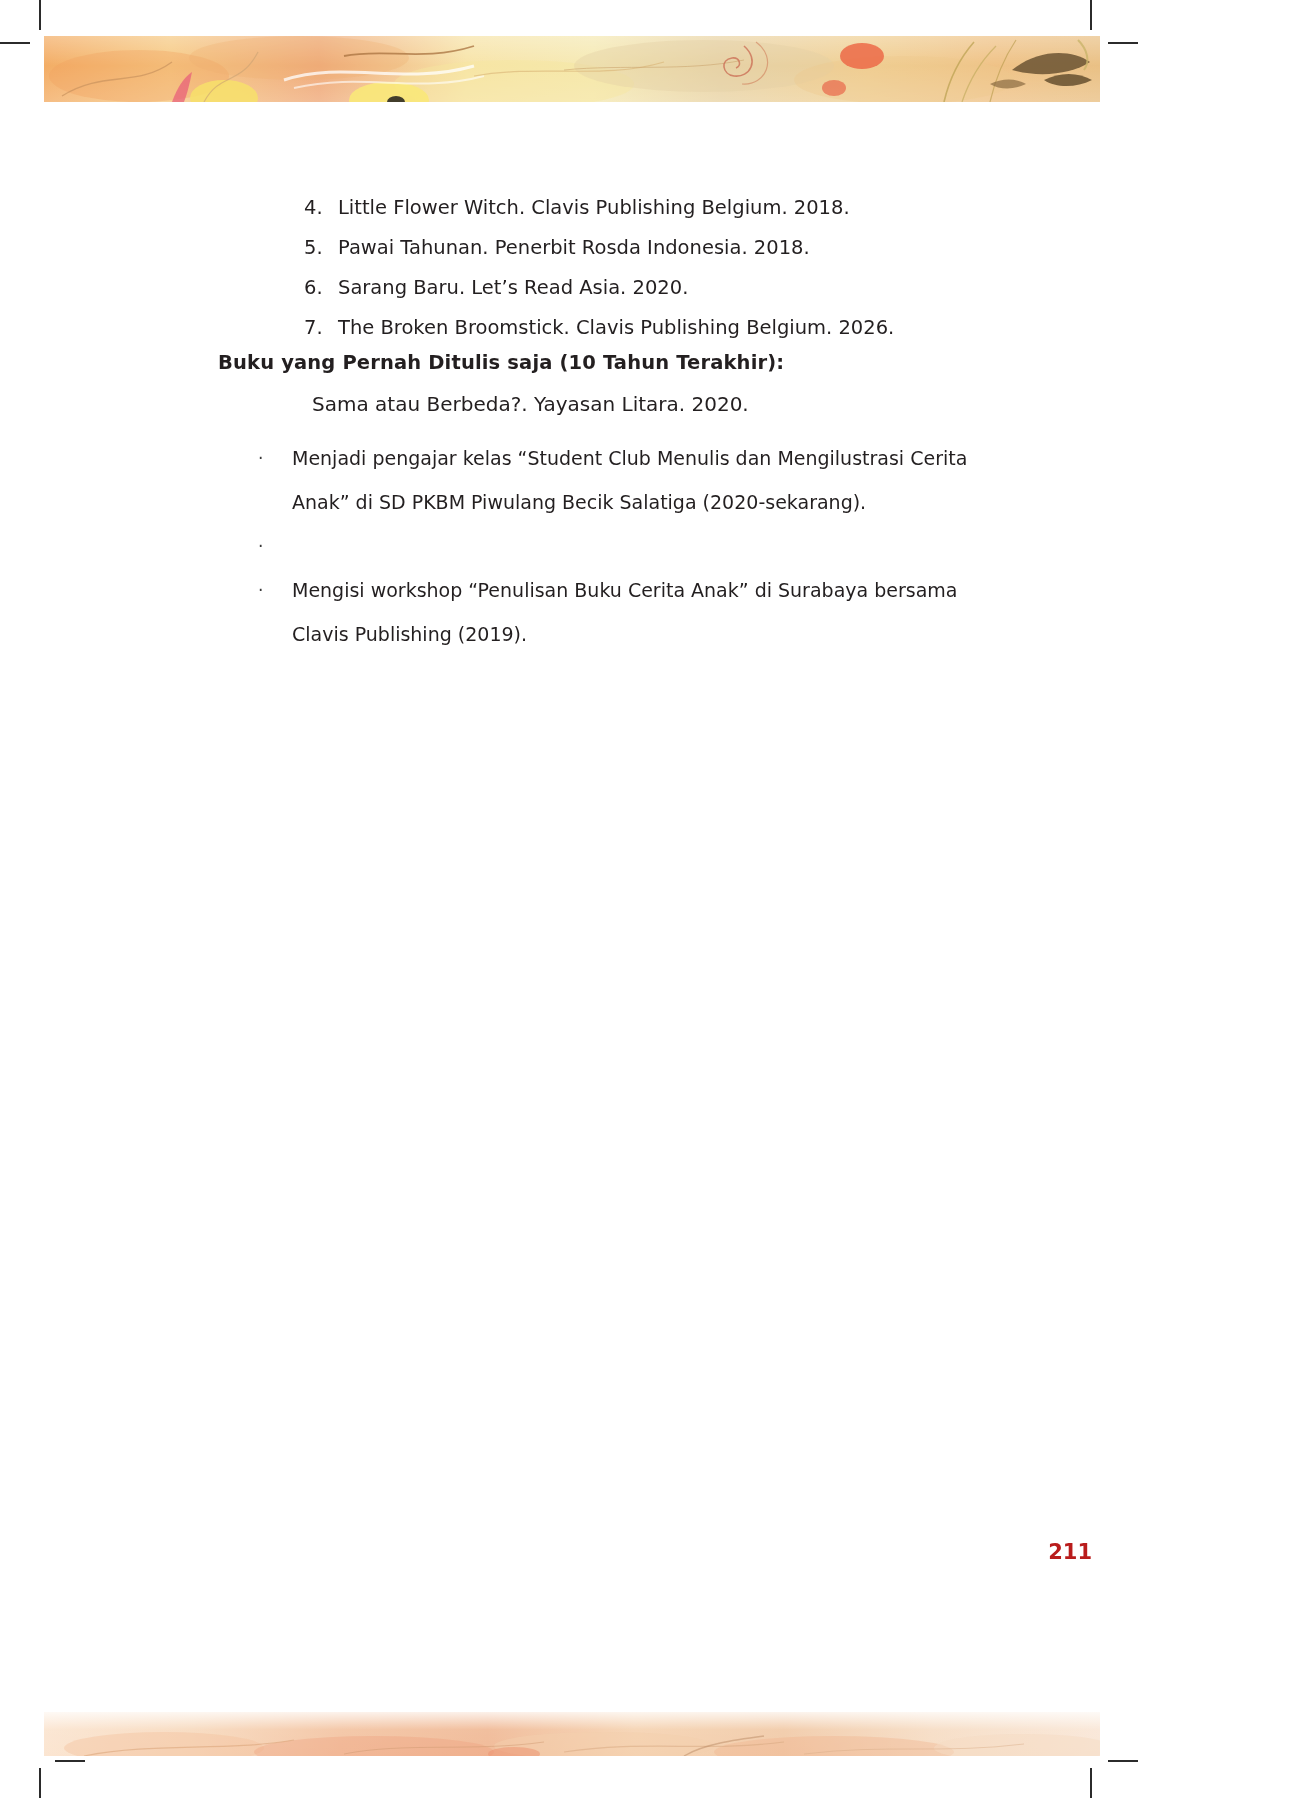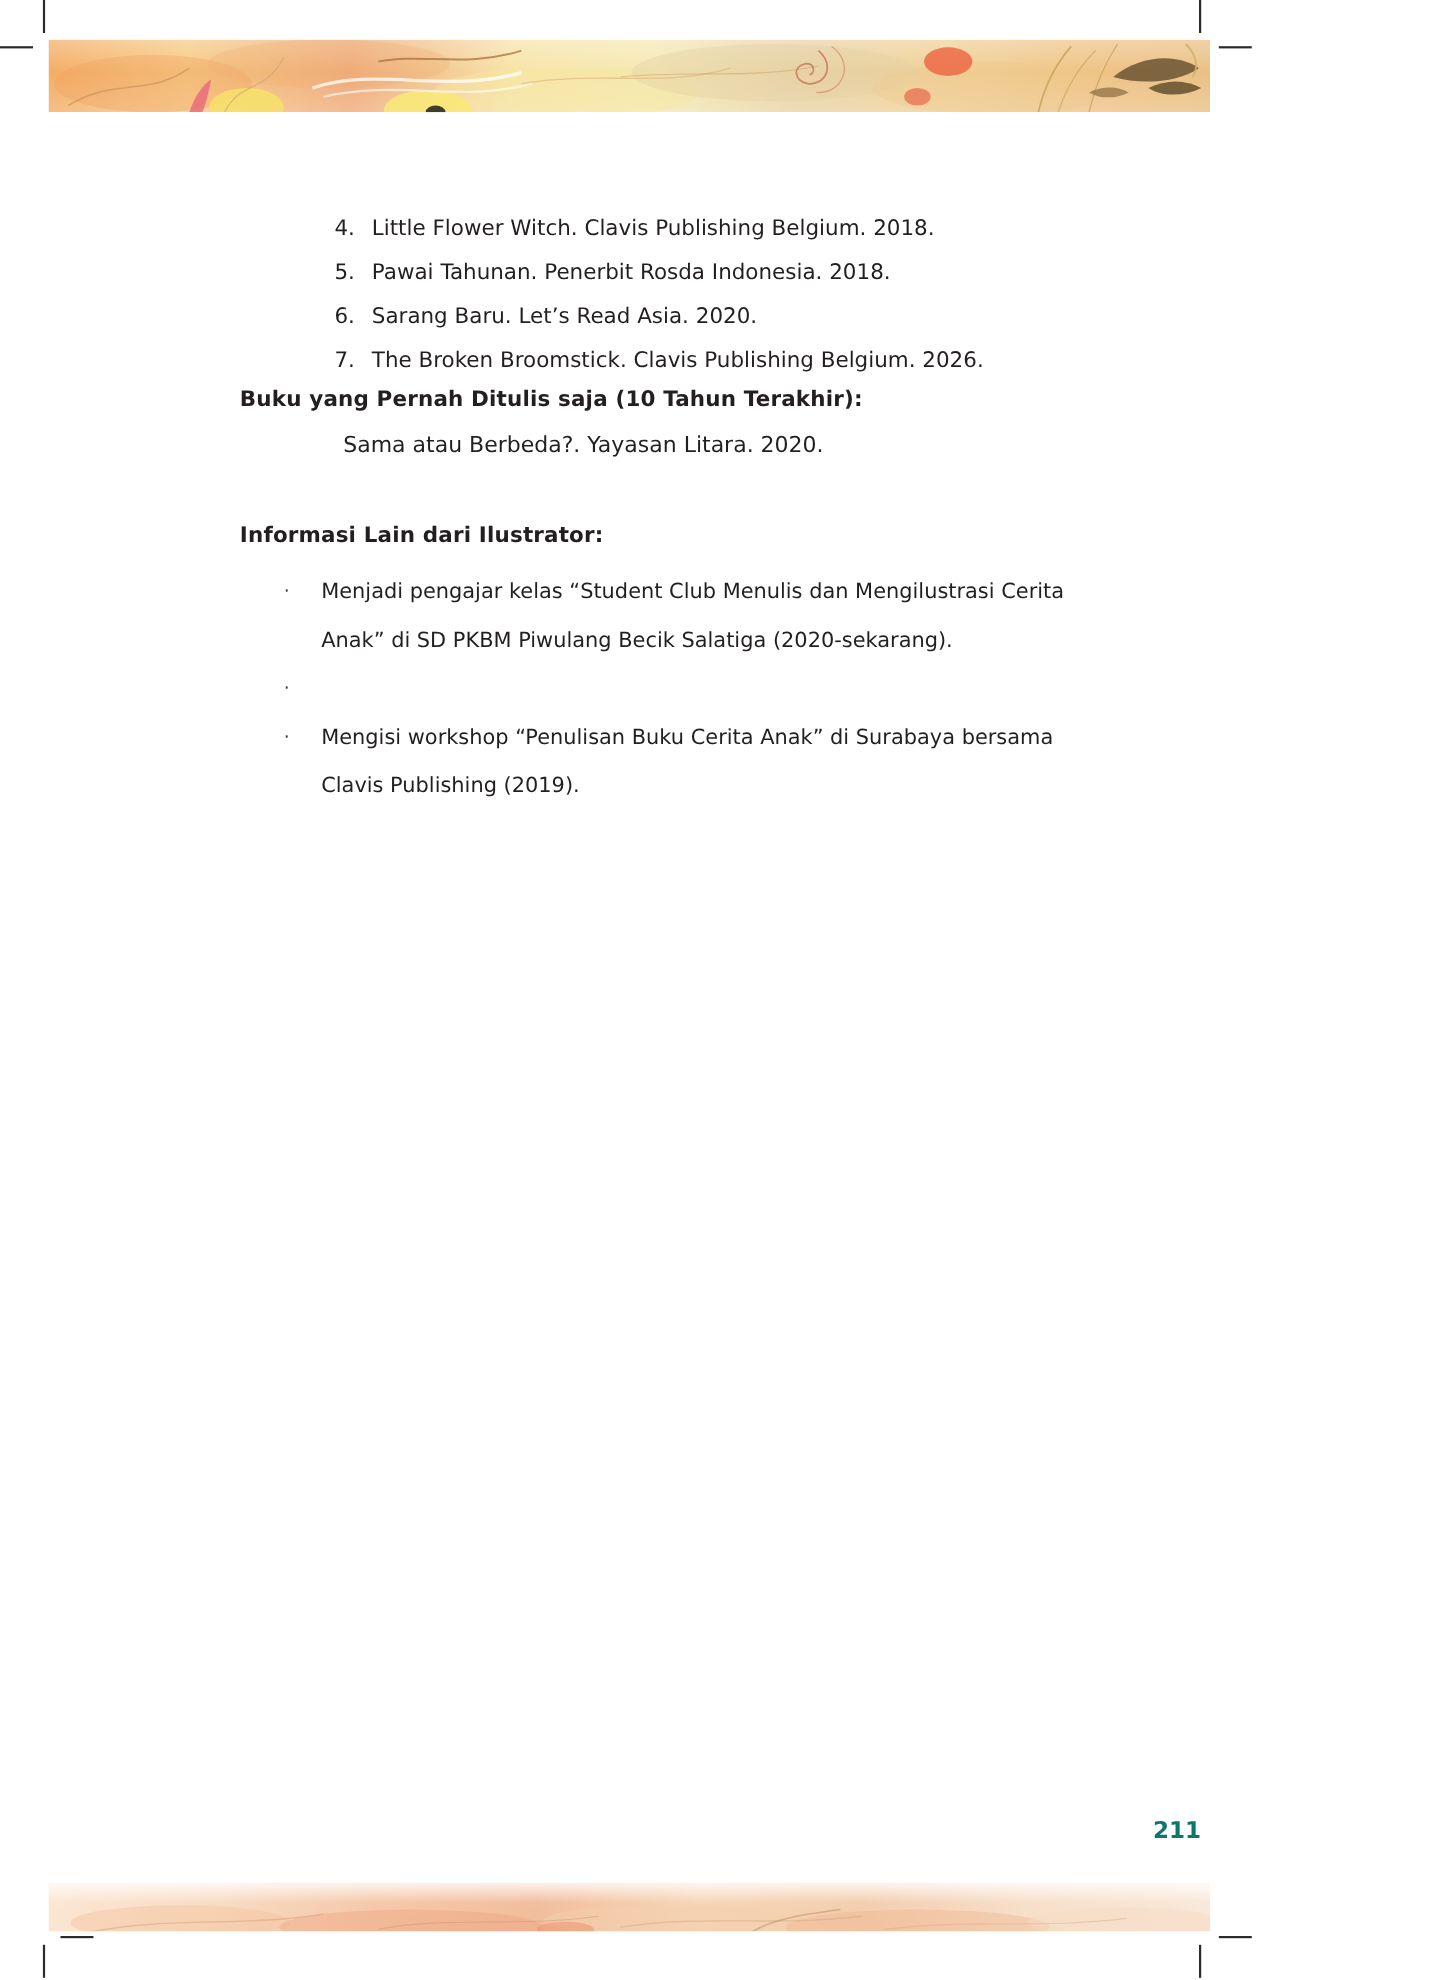--- a/index.html
+++ b/index.html
@@ -135,25 +135,25 @@
   }
   .info-text {
     flex: 1 1 auto;
     max-width: 722px;
   }
 
   
   .page-number {
     position: absolute;
     right: 209px;
-    top: 1652px;
+    top: 1540px;
     font-family: "DejaVu Sans", sans-serif;
     font-weight: bold;
     font-size: 21px;
-    color: #0f766e;
+    color: #b91c1c;
     z-index: 20;
   }
 </style>
 </head>
 <body>
 
 <div class="cropmark cm-v cm-tl-v"></div>
 <div class="cropmark cm-h cm-tl-h"></div>
 <div class="cropmark cm-v cm-tr-v"></div>
 <div class="cropmark cm-h cm-tr-h"></div>
@@ -240,21 +240,20 @@
       <li class="ref-item">
         <span class="ref-num">7.</span>
         <span class="ref-text">The Broken Broomstick. Clavis Publishing Belgium. 2026.</span>
       </li>
     </ol>
 
     <div class="section-heading heading-books">Buku yang Pernah Ditulis saja (10 Tahun Terakhir):</div>
 
     <div class="single-ref">Sama atau Berbeda?. Yayasan Litara. 2020.</div>
 
-    <div class="section-heading heading-info">Informasi Lain dari Ilustrator:</div>
 
     <ul class="info-list">
       <li class="info-item">
         <span class="info-bullet">·</span>
         <span class="info-text">Menjadi pengajar kelas “Student Club Menulis dan Mengilustrasi Cerita Anak” di SD PKBM Piwulang Becik Salatiga (2020-sekarang).</span>
       </li>
       <li class="info-item">
         <span class="info-bullet">·</span>
       </li>
       <li class="info-item">

